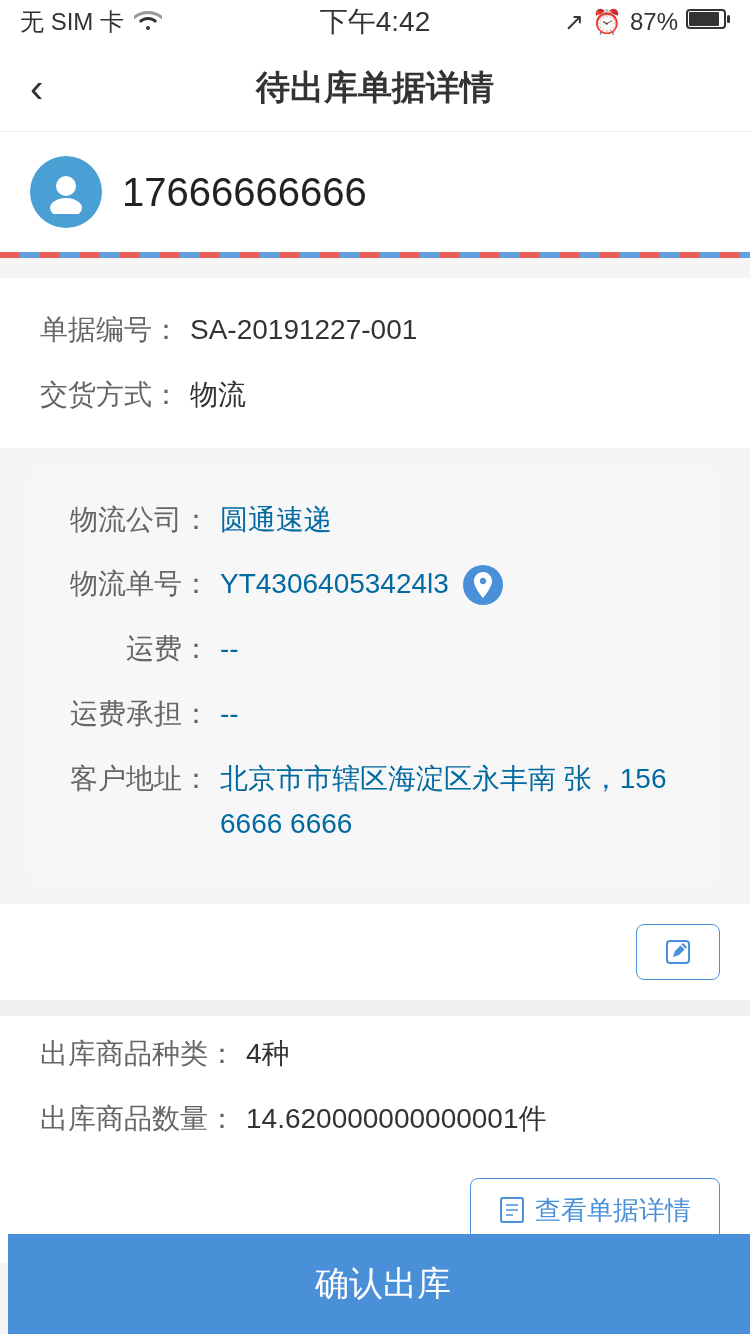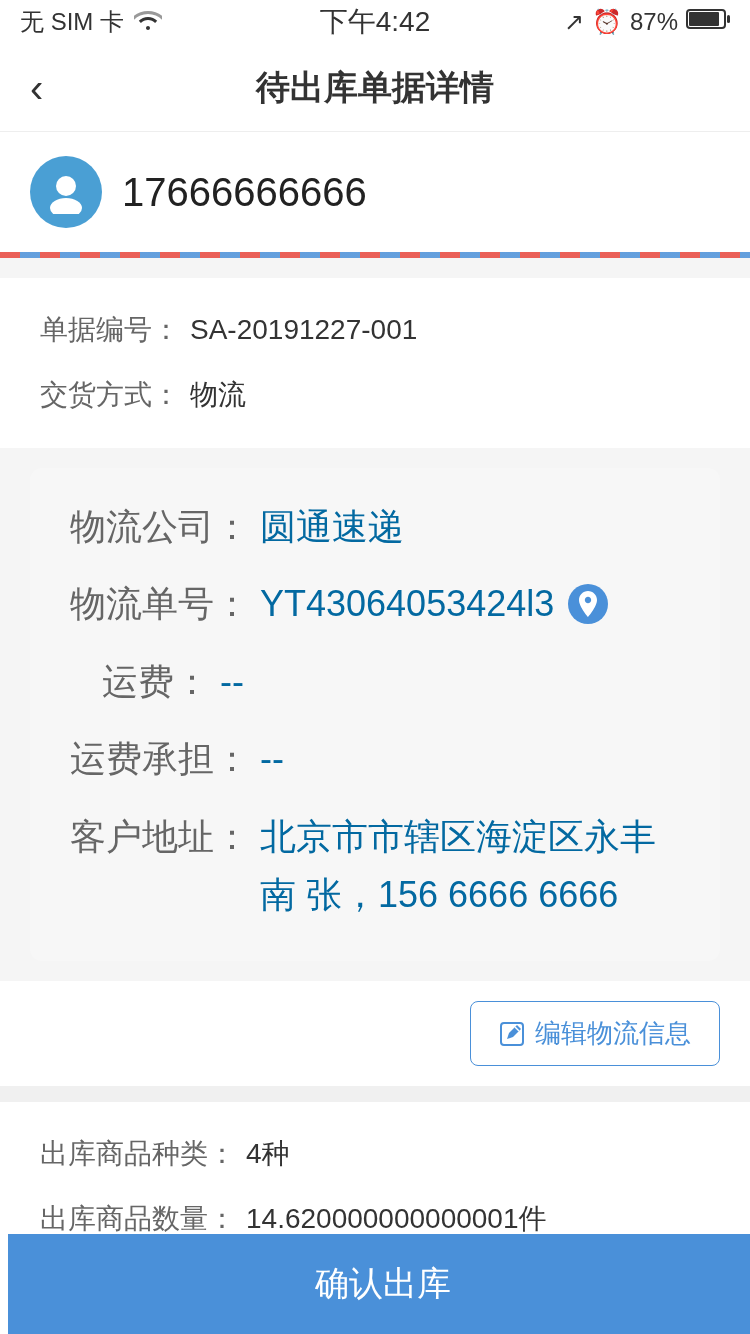--- a/index.html
+++ b/index.html
@@ -135,21 +135,21 @@
     .logistics-card {
       background: #f7f7f7;
       border-radius: 12px;
       margin: 20px 30px;
       padding: 30px 40px;
     }
     .logistics-row {
       display: flex;
       align-items: flex-start;
       margin-bottom: 20px;
-      font-size: 36px;
+      font-size: 28px;
       line-height: 1.6;
     }
     .logistics-row:last-child { margin-bottom: 8px; }
     .logistics-label {
       color: #666;
       min-width: 140px;
       text-align: right;
       flex-shrink: 0;
     }
     .logistics-value {
@@ -196,21 +196,21 @@
 
     
     .gray-divider {
       height: 16px;
       background: #f0f0f0;
     }
 
     
     .goods-section {
       background: #fff;
-      padding: 30px 40px;
+      padding: 16px 40px;
       margin-top: 0;
     }
 
     
     .view-btn-row {
       display: flex;
       justify-content: flex-end;
       padding: 20px 30px;
       background: #fff;
     }
@@ -348,21 +348,20 @@
     </div>
   </div>
 
   <div class="edit-btn-row">
     <button class="edit-btn">
       <svg width="26" height="26" viewBox="0 0 26 26" fill="none">
         <rect x="2" y="2" width="22" height="22" rx="3" stroke="#4a90d9" stroke-width="2" fill="none"></rect>
         <path d="M8 18l2-6 8-8 4 4-8 8-6 2z" fill="#4a90d9"></path>
         <path d="M16 6l4 4" stroke="white" stroke-width="1.5"></path>
       </svg>
-      <span>编辑物流信息</span>
     </button>
   </div>
 
   <div class="gray-divider"></div>
 
   <div class="goods-section">
     <div class="info-row">
       <span class="info-label">出库商品种类：</span>
       <span class="info-value">4种</span>
     </div>

